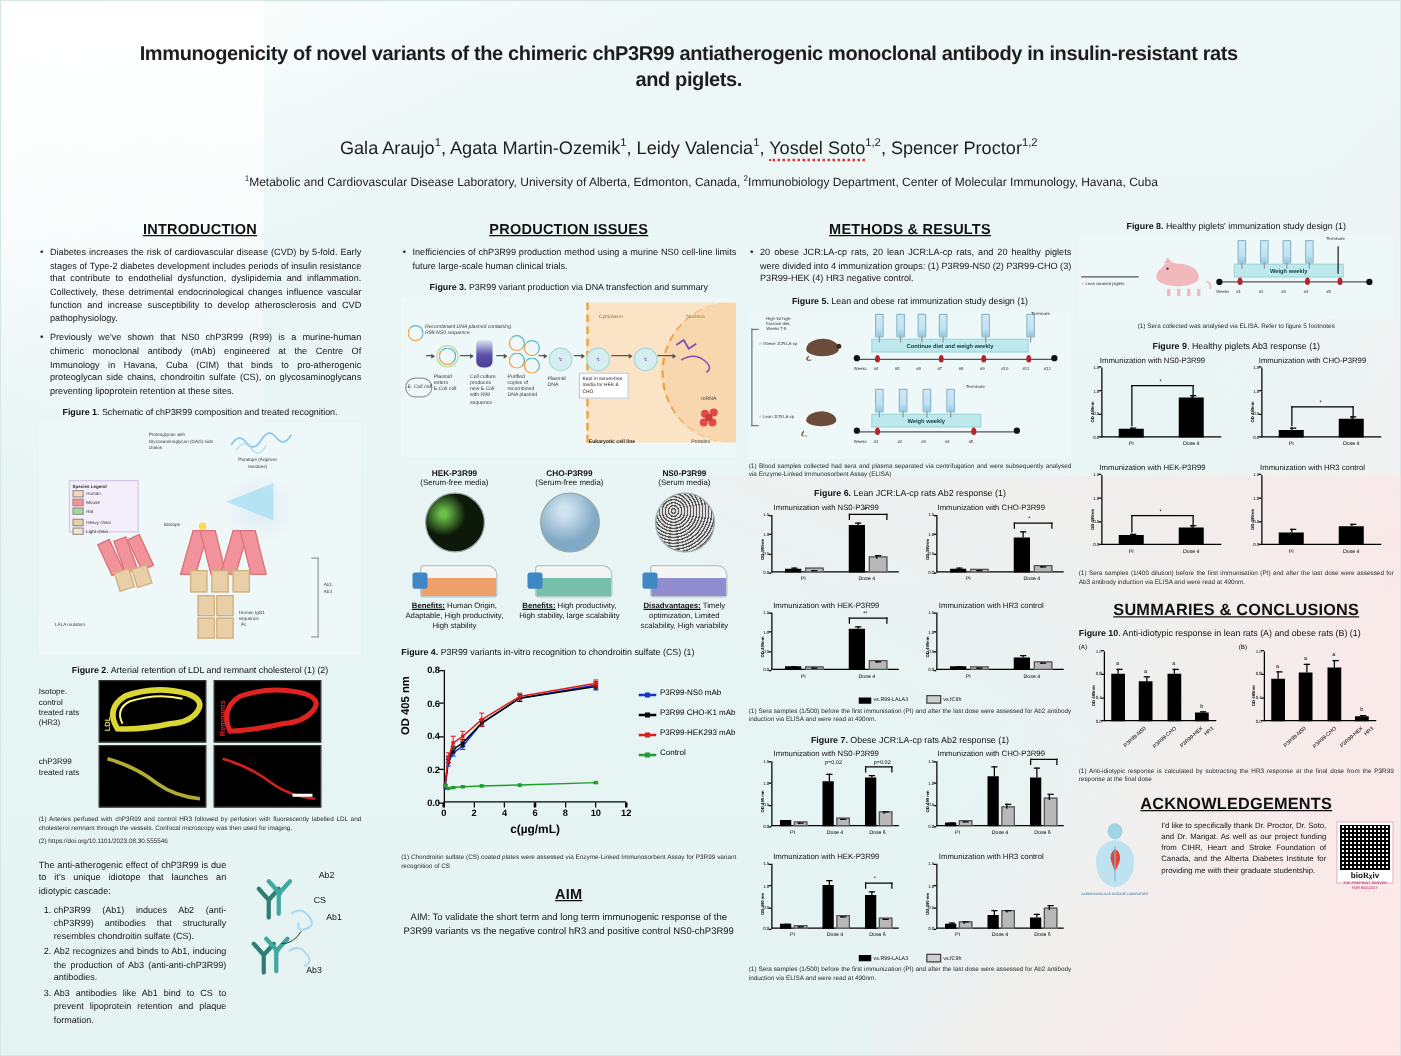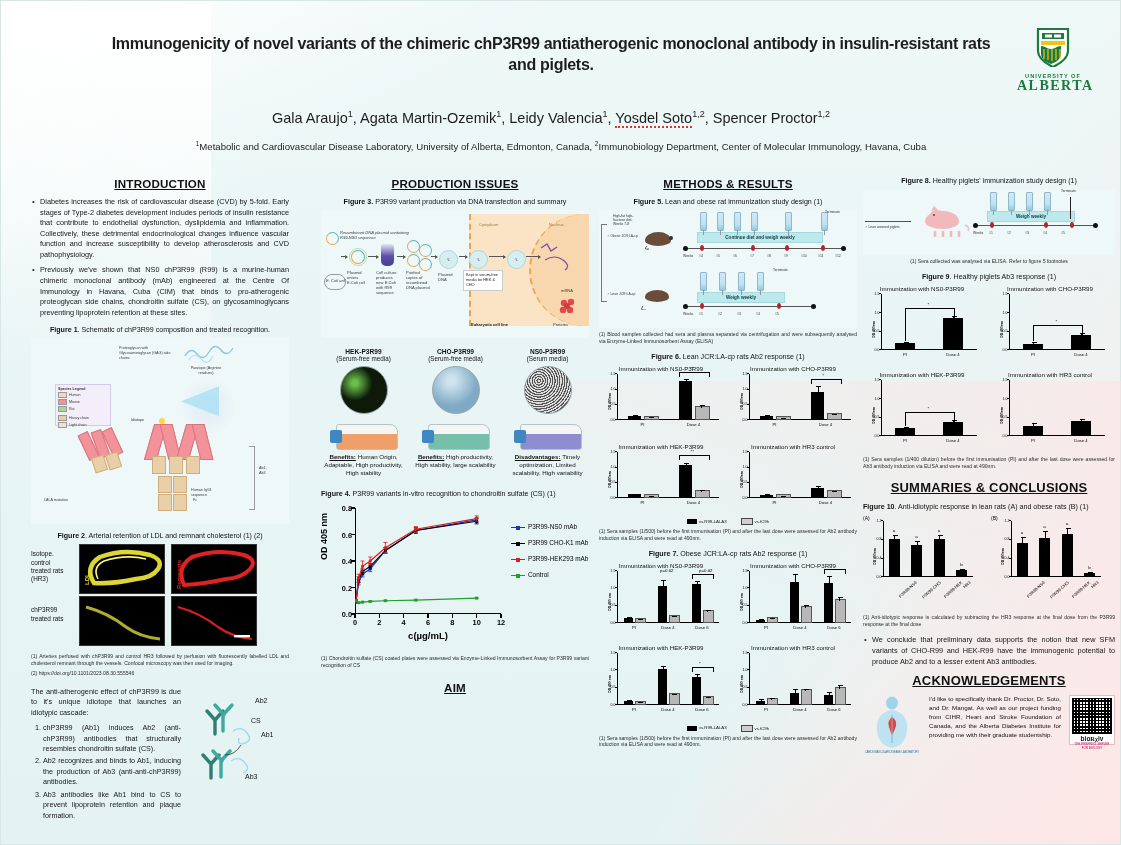--- a/index.html
+++ b/index.html
@@ -196,33 +196,20 @@
   <div class="wash-br"></div>
 
   <div class="header">
     <div class="title">Immunogenicity of novel variants of the chimeric chP3R99 antiatherogenic monoclonal antibody in insulin-resistant rats and piglets.</div>
     <div class="authors">
       Gala Araujo<span class="sup">1</span>, Agata Martin-Ozemik<span class="sup">1</span>, Leidy Valencia<span class="sup">1</span>, <span class="squiggle">Yosdel Soto</span><span class="sup">1,2</span>, Spencer Proctor<span class="sup">1,2</span>
     </div>
     <div class="affil">
       <span class="sup">1</span>Metabolic and Cardiovascular Disease Laboratory, University of Alberta, Edmonton, Canada, <span class="sup">2</span>Immunobiology Department, Center of Molecular Immunology, Havana, Cuba
     </div>
-    <div class="ua-logo">
-      <svg class="ua-shield" viewBox="0 0 34 40">
-        <path d="M2 2 h30 v22 c0 9 -11 14 -15 16 c-4 -2 -15 -7 -15 -16 z" fill="#fff" stroke="#1c7a3e" stroke-width="2.2"></path>
-        <rect x="6" y="6" width="22" height="6" fill="#1c7a3e"></rect>
-        <rect x="9" y="7.5" width="7" height="3" fill="#fff"></rect>
-        <rect x="18" y="7.5" width="7" height="3" fill="#fff"></rect>
-        <path d="M5 14 h24 v4 h-24 z" fill="#f0c419"></path>
-        <path d="M5 19 c5 0 5 3 10 3 s5 -3 10 -3 v8 c0 6 -7 9 -10 10 c-3 -1 -10 -4 -10 -10 z" fill="#1c7a3e"></path>
-        <path d="M8 22 v10 M12 22 v11 M16 22 v12 M20 22 v11 M24 22 v10" stroke="#f0c419" stroke-width="1.2" fill="none"></path>
-      </svg>
-      <div class="ua-t1">UNIVERSITY OF</div>
-      <div class="ua-t2">ALBERTA</div>
-    </div>
   </div>
 
   <div class="col c1">
     <h2 class="sec">INTRODUCTION</h2>
     <ul class="bul">
       <li>Diabetes increases the risk of cardiovascular disease (CVD) by 5-fold. Early stages of Type-2 diabetes development includes periods of insulin resistance that contribute to endothelial dysfunction, dyslipidemia and inflammation. Collectively, these detrimental endocrinological changes influence vascular function and increase susceptibility to develop atherosclerosis and CVD pathophysiology.</li>
       <li>Previously we've shown that NS0 chP3R99 (R99) is a murine-human chimeric monoclonal antibody (mAb) engineered at the Centre Of Immunology in Havana, Cuba (CIM) that binds to pro-atherogenic proteoglycan side chains, chondroitin sulfate (CS),  on glycosaminoglycans preventing lipoprotein retention at these sites.</li>
     </ul>
 
     <div class="figcap" style="text-align:center">
@@ -357,20 +344,21 @@
         <div class="cas-lab" style="left:72px;top:42px;">Ab1</div>
         <div class="cas-lab" style="left:62px;top:28px;">CS</div>
         <div class="cas-lab" style="left:56px;top:84px;">Ab3</div>
       </div>
     </div>
   </div>
 
   <div class="col c2">
     <h2 class="sec">PRODUCTION ISSUES</h2>
     <ul class="bul">
+      <li>Inefficiencies of  chP3R99 production method using a murine NS0 cell-line limits future large-scale human clinical trials.</li>
     </ul>
 
     <div class="figcap ctr">
       <b>Figure 3.</b><span> P3R99 variant production via DNA transfection and summary</span>
     </div>
 
     <div class="fig3">
       <div class="cellbox"></div>
       <div class="nucleus"></div>
       <div class="d3lbl" style="left:158px;top:12px;color:#9a7b4f;">Cytoplasm</div>
@@ -574,24 +562,28 @@
               <i style="background:#1d9e2e;"></i>
               <b style="background:#1d9e2e;"></b>
             </span>
             <span>Control</span>
           </div>
         </div>
     </div>
     <div class="fnote">(1) Chondroitin sulfate (CS) coated plates were assessed via Enzyme-Linked Immunosorbent Assay for P3R99 variant recognition of CS</div>
 
     <h2 class="sec" style="margin-top:12px">AIM</h2>
+    <div class="body-txt" style="text-align:center;font-size:7.6px">AIM: To validate the short term and long term immunogenic response of the P3R99 variants vs the negative control hR3 and positive control NS0-chP3R99</div>
   </div>
 
   <div class="col c3">
     <h2 class="sec">METHODS &amp; RESULTS</h2>
+    <ul class="bul">
+      <li>20 obese JCR:LA-cp rats,  20 lean JCR:LA-cp rats, and 20 healthy piglets were divided into 4 immunization groups: (1) P3R99-NS0 (2) P3R99-CHO  (3) P3R99-HEK  (4) HR3 negative control.</li>
+    </ul>
 
     <div class="figcap ctr">
       <b>Figure 5.</b><span>  Lean and obese rat immunization study design (1)</span>
     </div>
 
     <div class="design" style="height:118px">
       <div class="dlbl" style="left:14px;top:4px;width:28px;">High-fat high-fructose diet, Weeks 7-8</div>
       <div class="dlbl" style="left:8px;top:24px;">♂ Obese JCR:LA-cp</div>
       <div class="dlbl" style="left:8px;top:82px;">♂ Lean JCR:LA-cp</div>
       <div style="position:absolute;left:2px;top:14px;width:5px;height:76px;border:0.6px solid #777;border-right:none;"></div>
@@ -1127,21 +1119,20 @@
             <div class="bar" style="left:73.35px;width:10.799999999999999px;height:3.266666666666667px;"></div>
             <div class="ebar" style="left:78.75px;bottom:3.266666666666667px;height:0.9333333333333333px;"></div>
             <div class="sig" style="left:77.25px;top:44.800000000000004px;">b</div>
             <div style="position:absolute;left:76.75px;top:59px;font-size:4.2px;transform:rotate(-42deg);transform-origin:right top;white-space:nowrap;">HR3</div>
           </div>
         </div>
       </div>
     <div class="fnote">(1) Anti-idiotypic response is calculated by subtracting the HR3 response at the final dose from the P3R99 response at the final dose</div>
 
     <ul class="bul" style="margin-top:8px">
-      <li>We conclude that preliminary data supports the notion that new SFM variants of CHO-R99 and HEK-R99 have the immunogenic potential to produce  Ab2  and  to  a  lesser  extent  Ab3  antibodies.</li>
     </ul>
 
     <h2 class="sec big" style="margin-top:6px">ACKNOWLEDGEMENTS</h2>
     <div class="ack">
       <div class="ack-logo">
         <svg width="58" height="56" viewBox="0 0 58 56">
           <ellipse cx="29" cy="8" rx="6" ry="6.5" fill="#9fd4e8"></ellipse>
           <path d="M29 15 q-13 2 -15 14 q-1 10 3 16 q3 6 12 8 q9 -2 12 -8 q4 -6 3 -16 q-2 -12 -15 -14 z" fill="#bfe2f0"></path>
           <path d="M29 22 q-5 4 -3 10 q2 6 3 8 q2 -3 4 -9 q1 -6 -4 -9z" fill="#e0473a"></path>
           <path d="M29 20 v28" stroke="#7fb9d6" stroke-width="1"></path>

